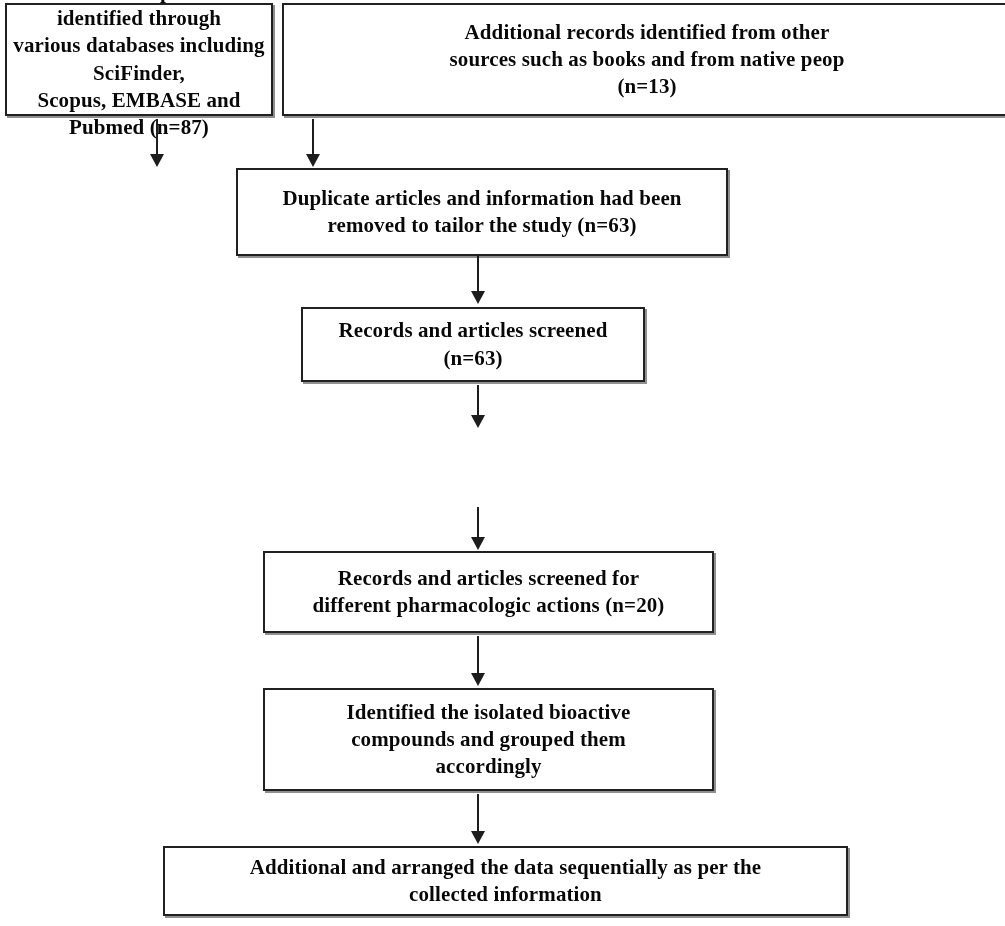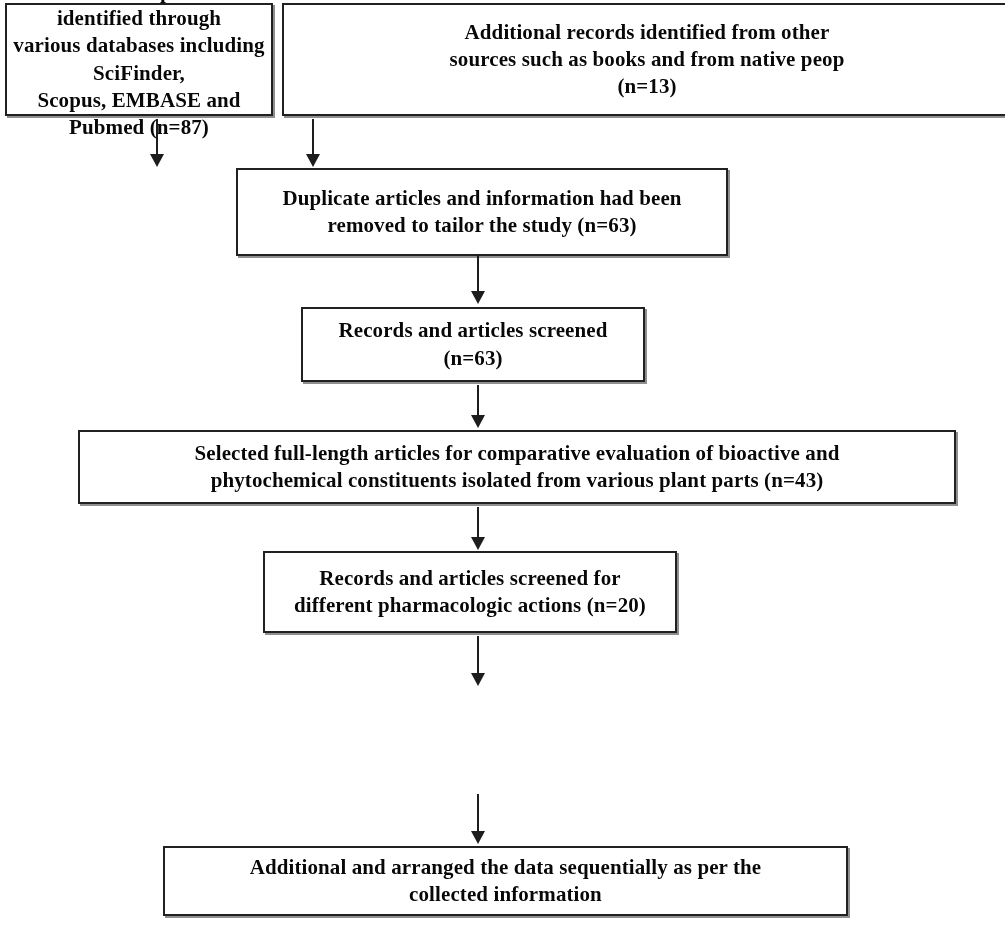--- a/index.html
+++ b/index.html
@@ -124,40 +124,41 @@
   <div class="node" style="left:301px; top:307px; width:344px; height:75px;">
     <span class="txt">Records and articles screened
 (n=63)</span>
   </div>
 
   <div class="arrow" style="left:470px; top:385px; width:16px; height:43px;">
     <span class="shaft" style="height:31px;"></span>
     <span class="head"></span>
   </div>
 
-  <div class="node" style="left:78px; top:430px; width:878px; height:74px;">
-    <span class="txt">Selected full-length articles for comparative evaluation of bioactive and
-phytochemical constituents isolated from various plant parts (n=43)</span>
-  </div>
 
   <div class="arrow" style="left:470px; top:507px; width:16px; height:43px;">
     <span class="shaft" style="height:31px;"></span>
     <span class="head"></span>
   </div>
 
-  <div class="node" style="left:263px; top:551px; width:414px; height:82px;">
+  <div class="node" style="left:263px; top:551px; width:451px; height:82px;">
     <span class="txt">Records and articles screened for
 different pharmacologic actions (n=20)</span>
   </div>
 
   <div class="arrow" style="left:470px; top:636px; width:16px; height:50px;">
     <span class="shaft" style="height:38px;"></span>
     <span class="head"></span>
   </div>
 
+  <div class="node" style="left:263px; top:688px; width:451px; height:103px;">
+    <span class="txt">Identified the isolated bioactive
+compounds and grouped them
+accordingly</span>
+  </div>
 
   <div class="arrow" style="left:470px; top:794px; width:16px; height:50px;">
     <span class="shaft" style="height:38px;"></span>
     <span class="head"></span>
   </div>
 
   <div class="node" style="left:163px; top:846px; width:685px; height:70px;">
     <span class="txt">Additional and arranged the data sequentially as per the
 collected information</span>
   </div>

